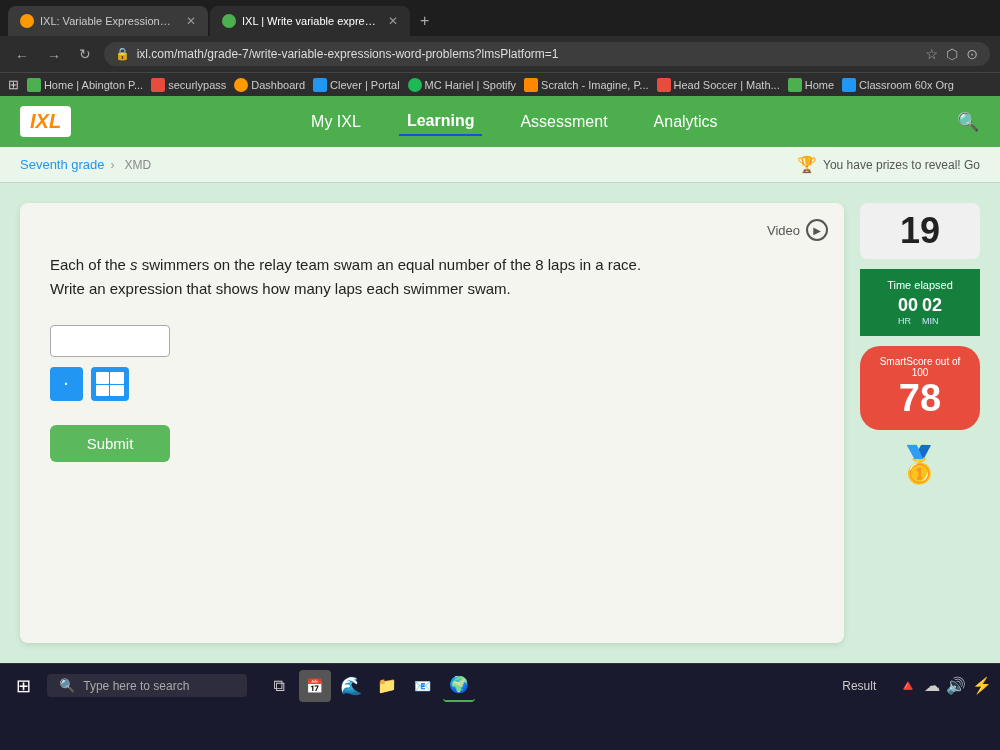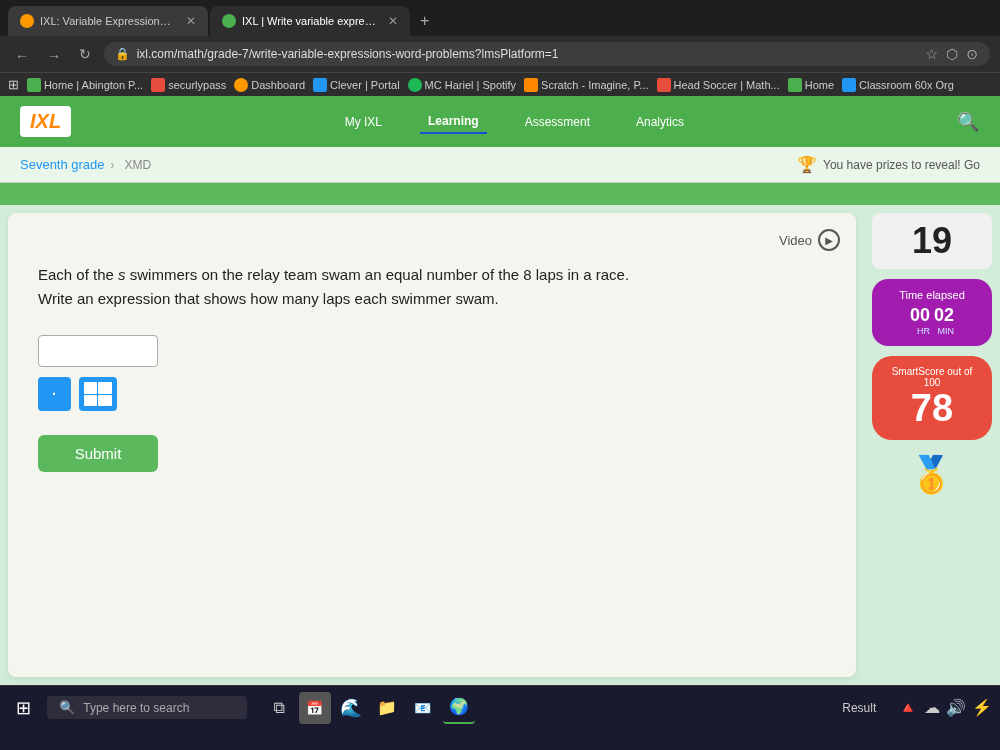--- a/index.html
+++ b/index.html
@@ -26,35 +26,35 @@
     .bookmark { display: flex; align-items: center; gap: 3px; color: #ccc; font-size: 11px; cursor: pointer; white-space: nowrap; }
     .bookmark-icon { width: 14px; height: 14px; border-radius: 2px; flex-shrink: 0; }
 
     
     .ixl-app { width: 100%; background: #5cb85c; }
 
     
     .ixl-header { background: #4cae4c; display: flex; align-items: center; padding: 10px 20px; gap: 20px; }
     .ixl-logo { background: #fff; border-radius: 4px; padding: 4px 10px; font-size: 20px; font-weight: 900; color: #f80; font-style: italic; }
     .ixl-nav { display: flex; align-items: center; flex: 1; justify-content: center; gap: 30px; }
-    .ixl-nav-item { color: #fff; font-size: 12px; cursor: pointer; padding: 4px 8px; text-decoration: none; font-weight: 400; }
+    .ixl-nav-item { color: #fff; font-size: 16px; cursor: pointer; padding: 4px 8px; text-decoration: none; font-weight: 400; }
     .ixl-nav-item.active { font-weight: 700; border-bottom: 2px solid #1d4ed8; }
     .ixl-search-icon { color: #fff; font-size: 18px; cursor: pointer; }
 
     
     .breadcrumb { background: #eaf6ea; padding: 8px 20px; display: flex; align-items: center; gap: 6px; font-size: 13px; color: #333; border-bottom: 1px solid #ccc; }
     .breadcrumb-link { color: #2196f3; cursor: pointer; }
     .breadcrumb-sep { color: #999; font-size: 12px; }
     .breadcrumb-current { color: #555; }
     .breadcrumb-code { color: #888; font-size: 12px; margin-left: 4px; }
     .prize-banner { margin-left: auto; display: flex; align-items: center; gap: 6px; color: #555; font-size: 12px; }
     .trophy-icon { font-size: 16px; }
 
     
-    .main-content { background: #d4edda; padding: 8px; display: flex; gap: 16px; min-height: 480px; margin-top: 22px; }
+    .main-content { background: #d4edda; padding: 20px; display: flex; gap: 16px; min-height: 480px; }
 
     
     .question-card { background: #f5f5f0; border-radius: 8px; flex: 1; padding: 30px 30px 40px; position: relative; box-shadow: 0 2px 6px rgba(0,0,0,0.1); }
 
     .video-link { position: absolute; top: 16px; right: 16px; display: flex; align-items: center; gap: 6px; color: #555; font-size: 13px; cursor: pointer; }
     .video-play { width: 22px; height: 22px; border-radius: 50%; border: 2px solid #555; display: flex; align-items: center; justify-content: center; font-size: 10px; }
 
     .question-text { font-size: 15px; color: #222; line-height: 1.6; margin-bottom: 24px; margin-top: 20px; }
     .question-text .var { font-style: italic; }
 
@@ -66,24 +66,24 @@
     .math-btn.fraction span { background: #fff; border-radius: 1px; }
 
     .submit-btn { background: #5cb85c; color: #fff; border: none; border-radius: 6px; padding: 10px 28px; font-size: 15px; cursor: pointer; font-weight: 500; margin-top: 14px; width: 120px; }
 
     
     .right-panel { width: 120px; display: flex; flex-direction: column; gap: 10px; }
 
     .question-counter { background: #f0f0f0; border-radius: 8px; padding: 10px; text-align: center; }
     .question-count-num { font-size: 36px; font-weight: 700; color: #222; line-height: 1; }
 
-    .timer-box { background: #a21caf; color: #fff; border-radius: 16px; padding: 10px; text-align: center; }
+    .timer-box { background: #15803d; color: #fff; border-radius: 0; padding: 10px; text-align: center; }
     .timer-label { font-size: 11px; }
     .timer-display { display: flex; justify-content: center; gap: 4px; margin-top: 4px; }
-    .timer-unit { text-align: right; }
+    .timer-unit { text-align: left; }
     .timer-val { font-size: 18px; font-weight: bold; }
     .timer-unit-label { font-size: 9px; color: #cce5ff; }
 
     .smartscore-box { background: #e74c3c; color: #fff; border-radius: 20px; padding: 10px; text-align: center; }
     .smartscore-label { font-size: 10px; }
     .smartscore-num { font-size: 38px; font-weight: 700; line-height: 1.1; }
 
     .medal-area { display: flex; justify-content: center; margin-top: 4px; }
     .medal { font-size: 36px; }
 

